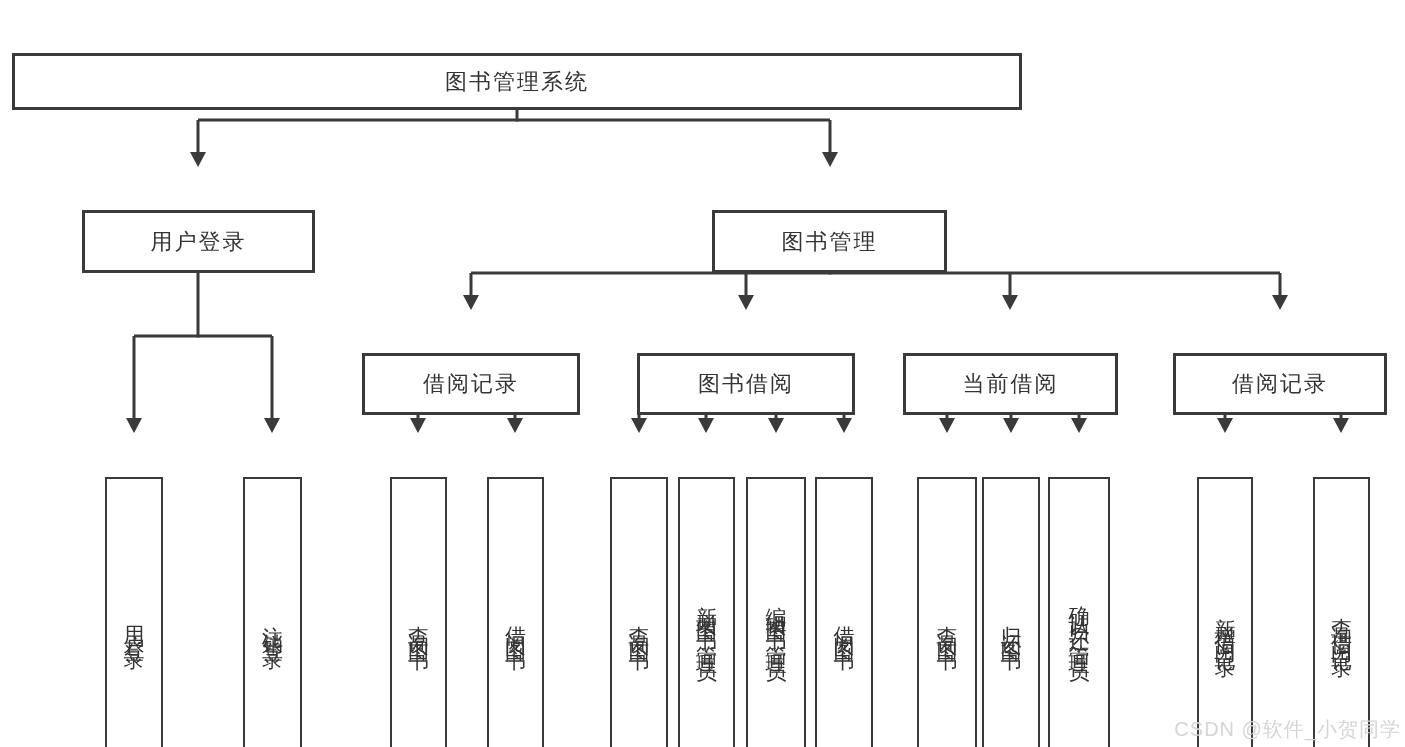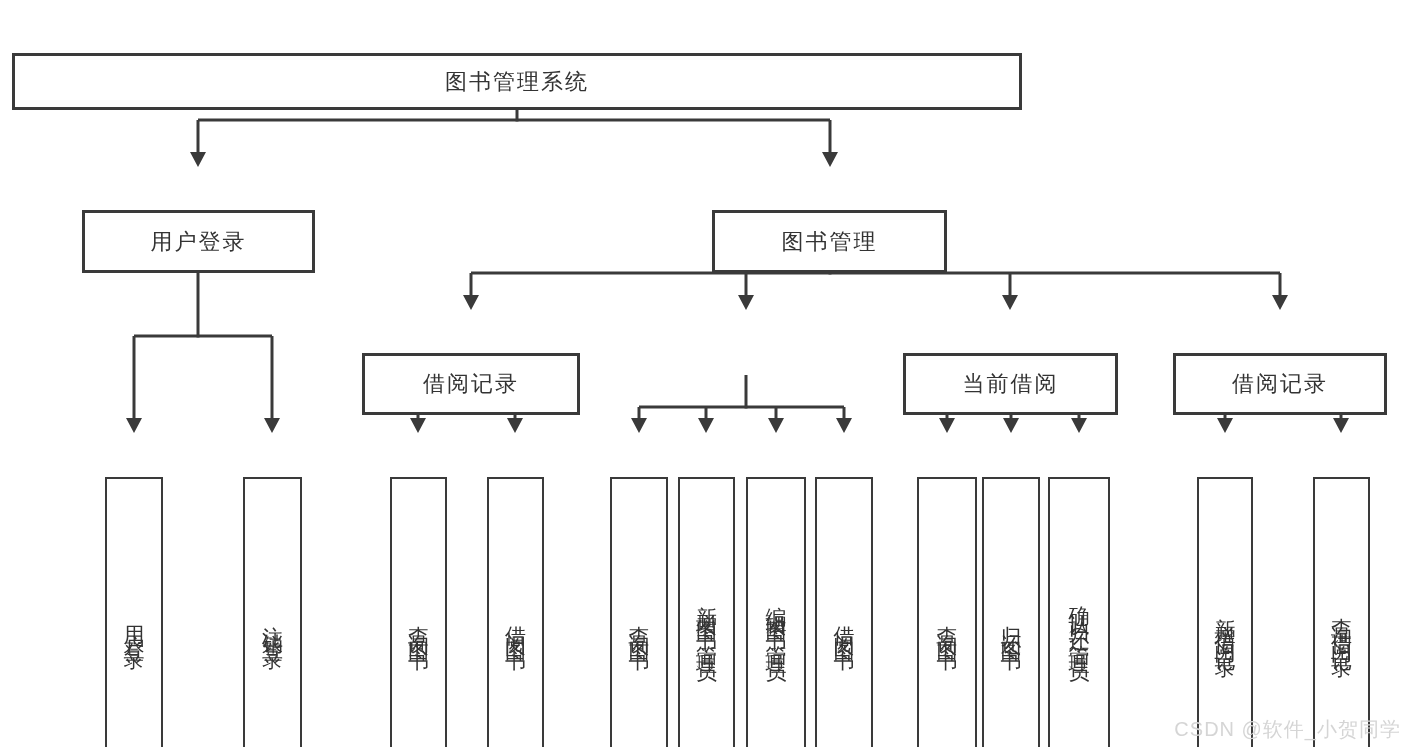--- a/index.html
+++ b/index.html
@@ -96,20 +96,21 @@
       <polygon points="1333,418 1349,418 1341,433"></polygon>
     </g>
   </svg>
 
   <div class="box root-box" style="left:12px;top:13px;width:1010px;height:57px;">图书管理系统</div>
 
   <div class="box" style="left:82px;top:170px;width:233px;height:63px;">用户登录</div>
   <div class="box" style="left:712px;top:170px;width:235px;height:63px;">图书管理</div>
 
   <div class="box" style="left:362px;top:313px;width:218px;height:62px;">借阅记录</div>
+  <div class="box" style="left:637px;top:313px;width:218px;height:62px;">图书借阅</div>
   <div class="box" style="left:903px;top:313px;width:215px;height:62px;">当前借阅</div>
   <div class="box" style="left:1173px;top:313px;width:214px;height:62px;">借阅记录</div>
 
   <div class="box leaf" style="left:105px;width:58px;">用户登录</div>
   <div class="box leaf" style="left:243px;width:59px;">注销登录</div>
 
   <div class="box leaf" style="left:390px;width:57px;">查询图书</div>
   <div class="box leaf" style="left:487px;width:57px;">借阅图书</div>
 
   <div class="box leaf" style="left:610px;width:58px;">查询图书</div>

